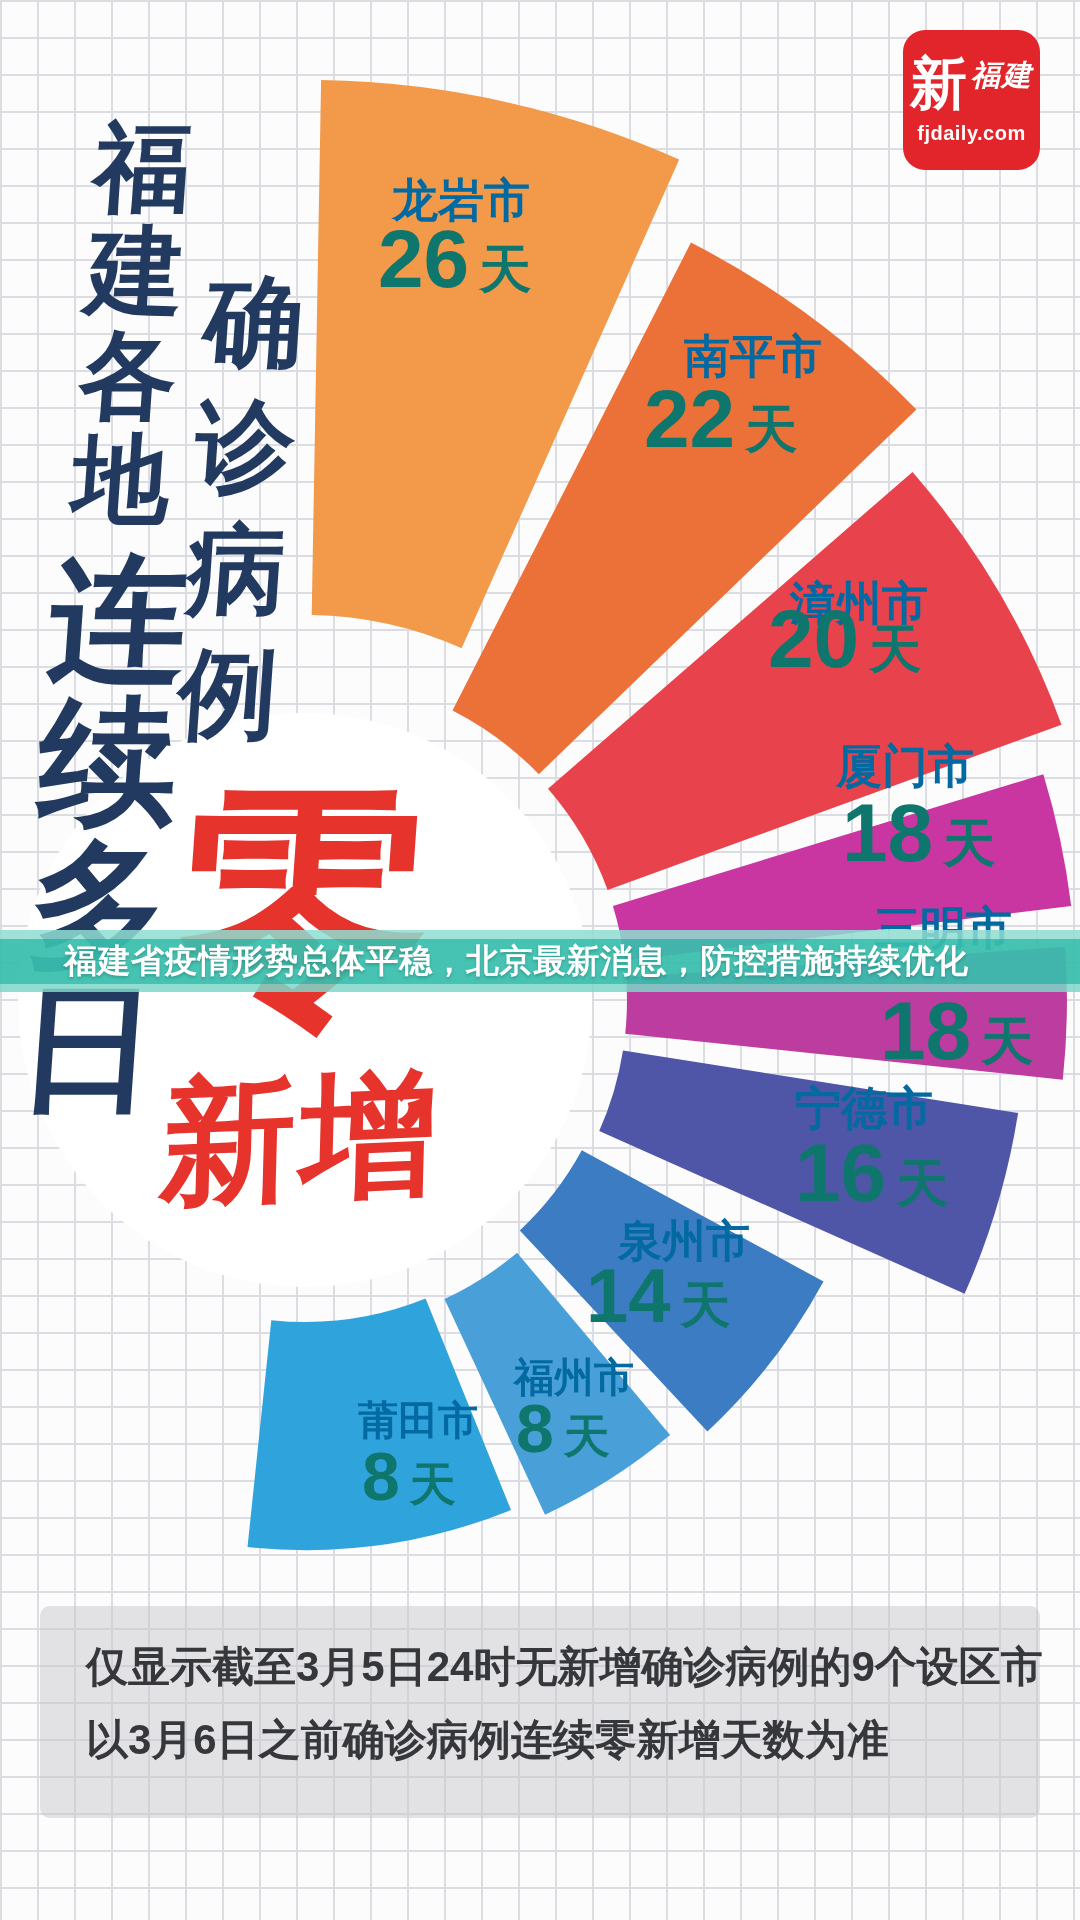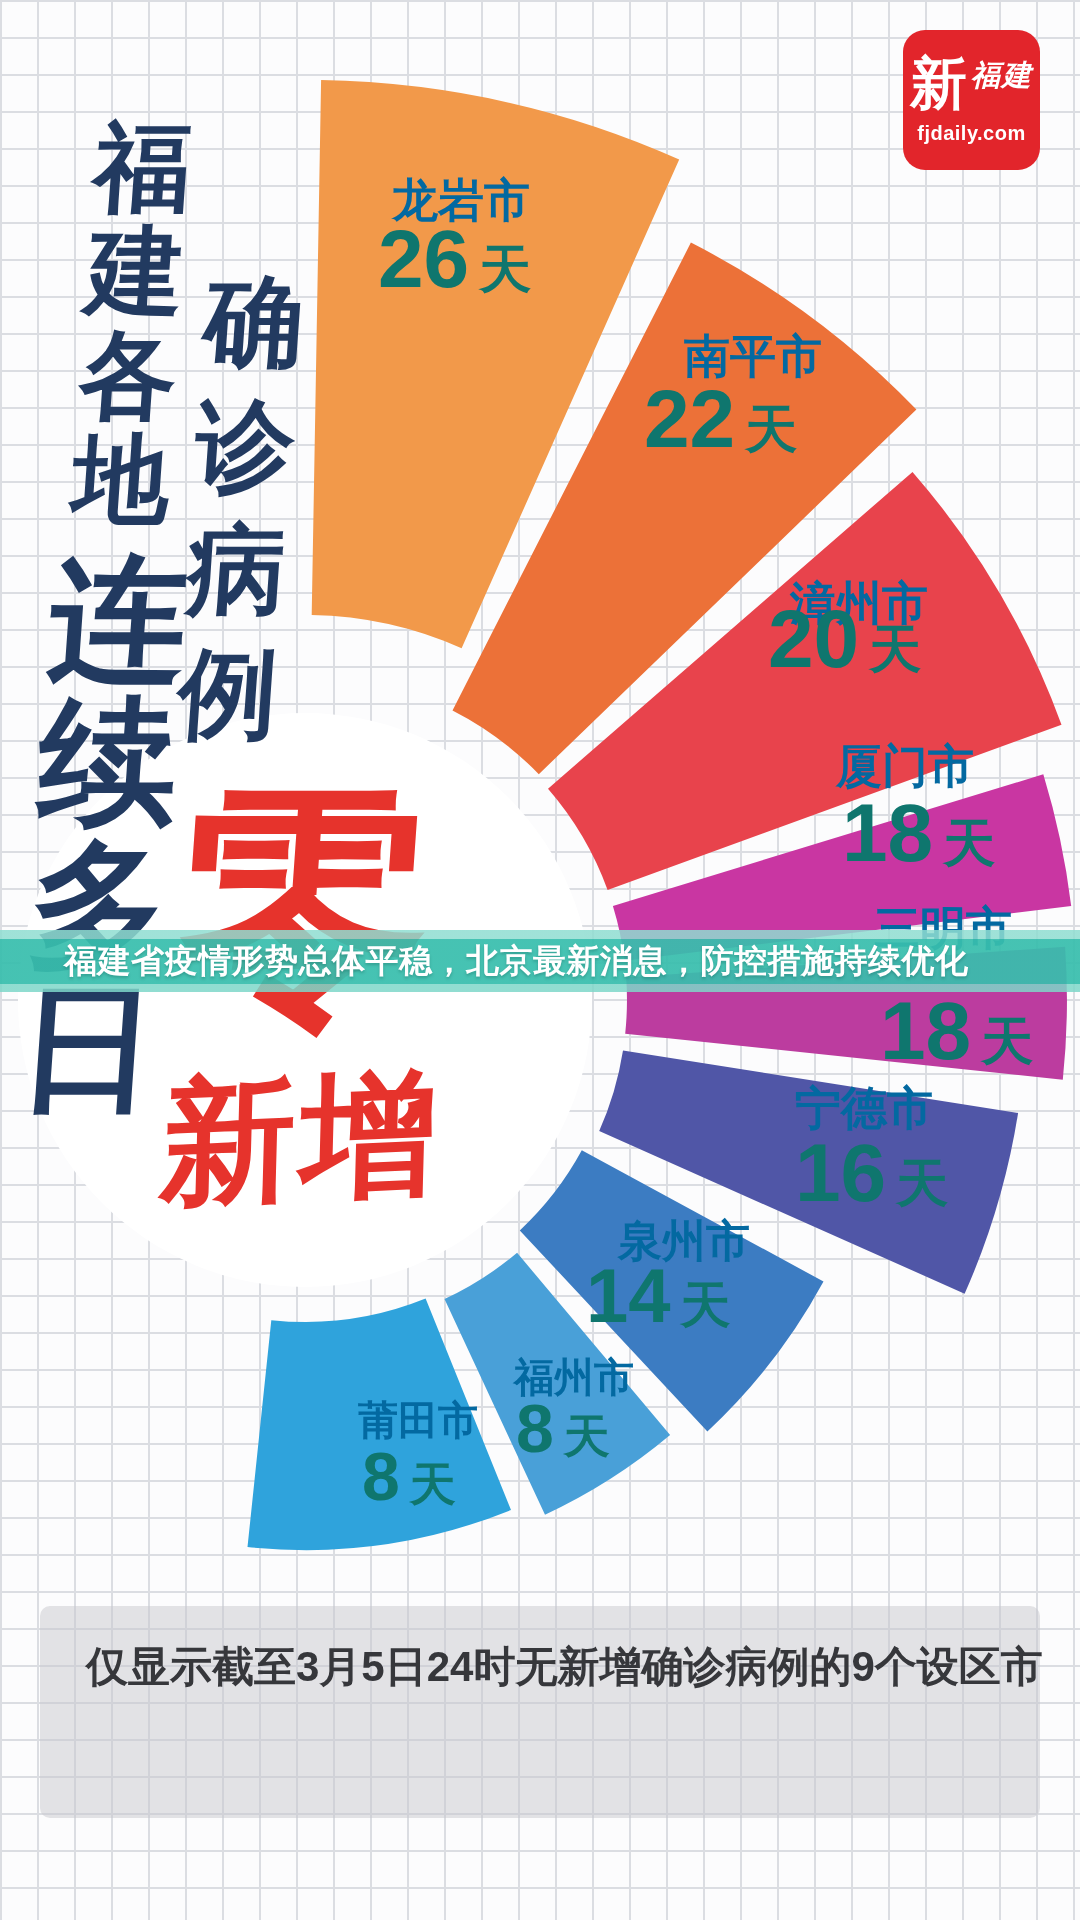--- a/index.html
+++ b/index.html
@@ -138,13 +138,14 @@
 <div class="logo">
   <div class="logo-row">
     <span class="logo-xin">新</span>
     <span class="logo-script">福建</span>
   </div>
   <div class="logo-domain">fjdaily.com</div>
 </div>
 
 <div class="footer-panel">
   <div class="footer-line">仅显示截至3月5日24时无新增确诊病例的9个设区市</div>
+  <div class="footer-line">以3月6日之前确诊病例连续零新增天数为准</div>
 </div>
 
 </body></html>

